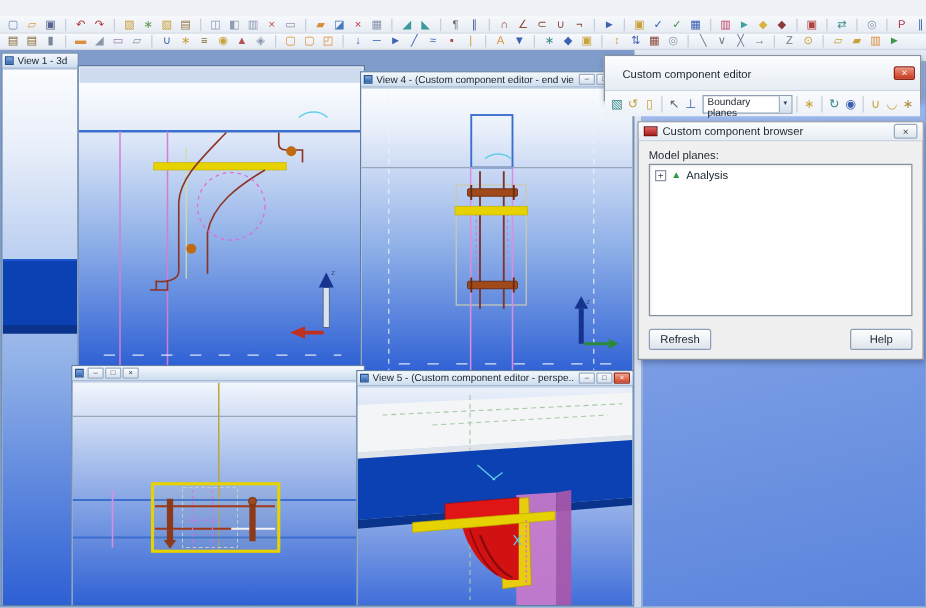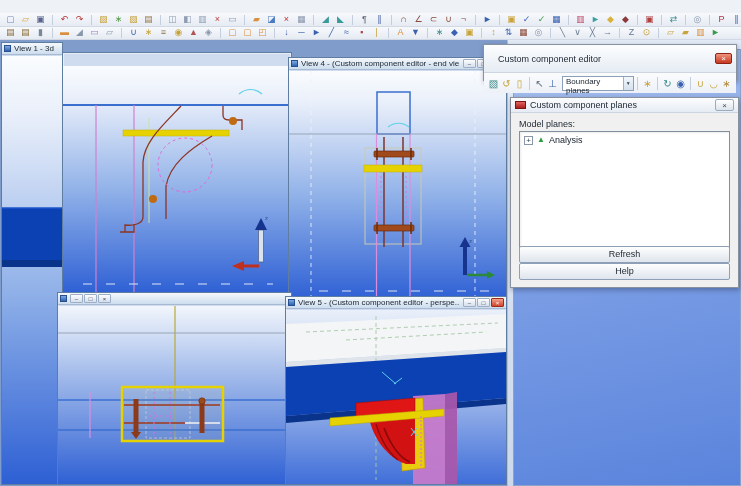--- a/index.html
+++ b/index.html
@@ -91,21 +91,21 @@
   
   #browser-dialog { left:510px; top:97px; width:229px; height:191px; z-index:31; }
   .model-objects-label { position:absolute; left:8px; top:21px; font-size:9px; color:#1c2530; }
   .tree-list { position:absolute; left:8px; top:33px; width:211px; height:122px;
     background:#fff; border:1px solid #82909f; box-shadow:inset 1px 1px 2px rgba(0,0,0,.08); }
   .tree-item { display:flex; align-items:center; gap:4px; padding:3px 4px; font-size:9px; color:#16202b; }
   .expand-box { width:9px; height:9px; border:1px solid #8a97a8; background:#fff;
     font-size:8px; line-height:7px; text-align:center; color:#3a4654; flex:0 0 auto; cursor:default; }
   .comp-icon { font-size:8px; color:#2f9a3f; line-height:8px; flex:0 0 auto; }
   .dlg-buttons { position:absolute; left:8px; right:8px; bottom:7px;
-    display:flex; justify-content:space-between;flex-direction:column; }
+    display:flex; justify-content:space-between; }
   .btn { min-width:50px; height:17px; font-size:9px; color:#1c2530;
     background:linear-gradient(#fefefe,#dfe5ed); border:1px solid #8da0b8;
     border-radius:2px; text-align:center; line-height:15px; padding:0 8px; cursor:default; }
 </style>
 </head>
 <body>
 
 <div id="screen">
 
 
@@ -537,21 +537,21 @@
           <span style="color:#c8a23a" class="etbtn">◡</span>
 
           <span style="color:#b08a3a" class="etbtn">∗</span>
         </span>
     </div>
   </div>
 
   <div class="dialog" id="browser-dialog">
     <div class="dtitle">
       <span class="browser-appicon"></span>
-      <span class="dtext">Custom component planes</span>
+      <span class="dtext">Custom component browser</span>
       <span class="dlg-close-btn">×</span>
     </div>
     <div class="model-objects-label">Model planes:</div>
     <div class="tree-list">
 
         <div class="tree-item">
           <span class="expand-box">+</span>
           <span class="comp-icon">▲</span>
           <span>Analysis</span>
         </div>

